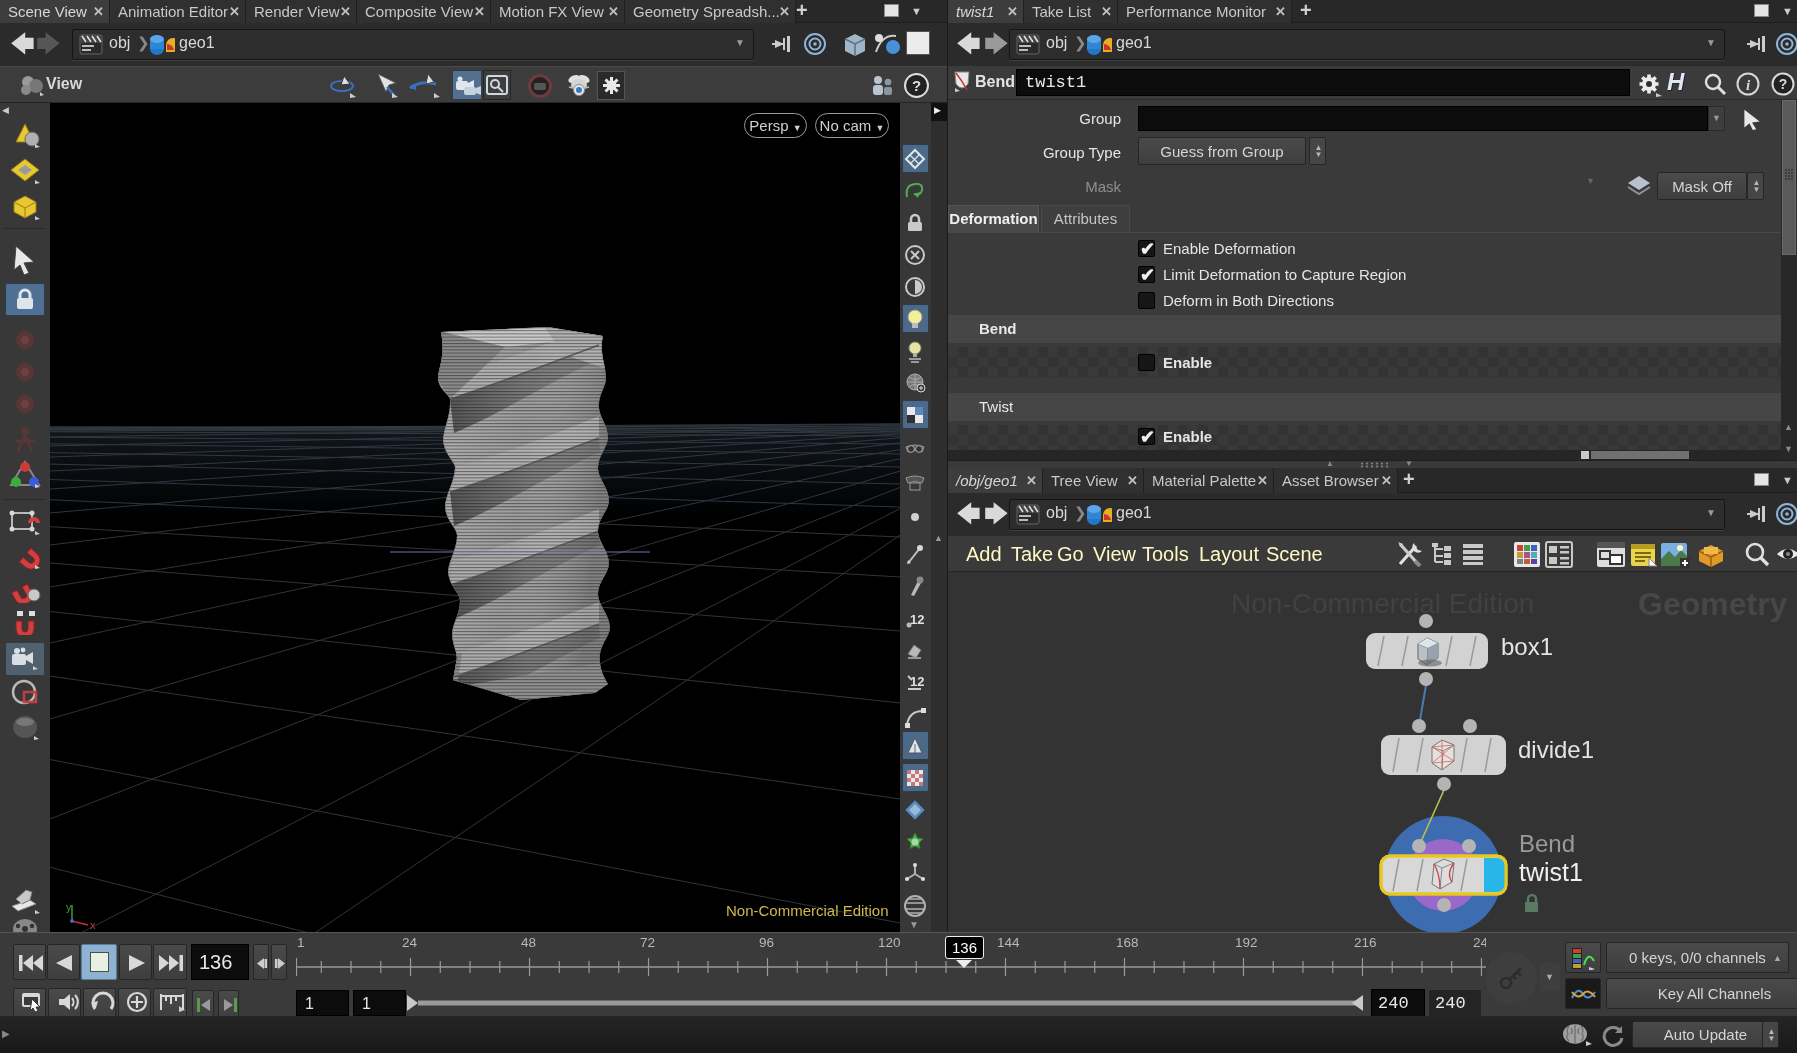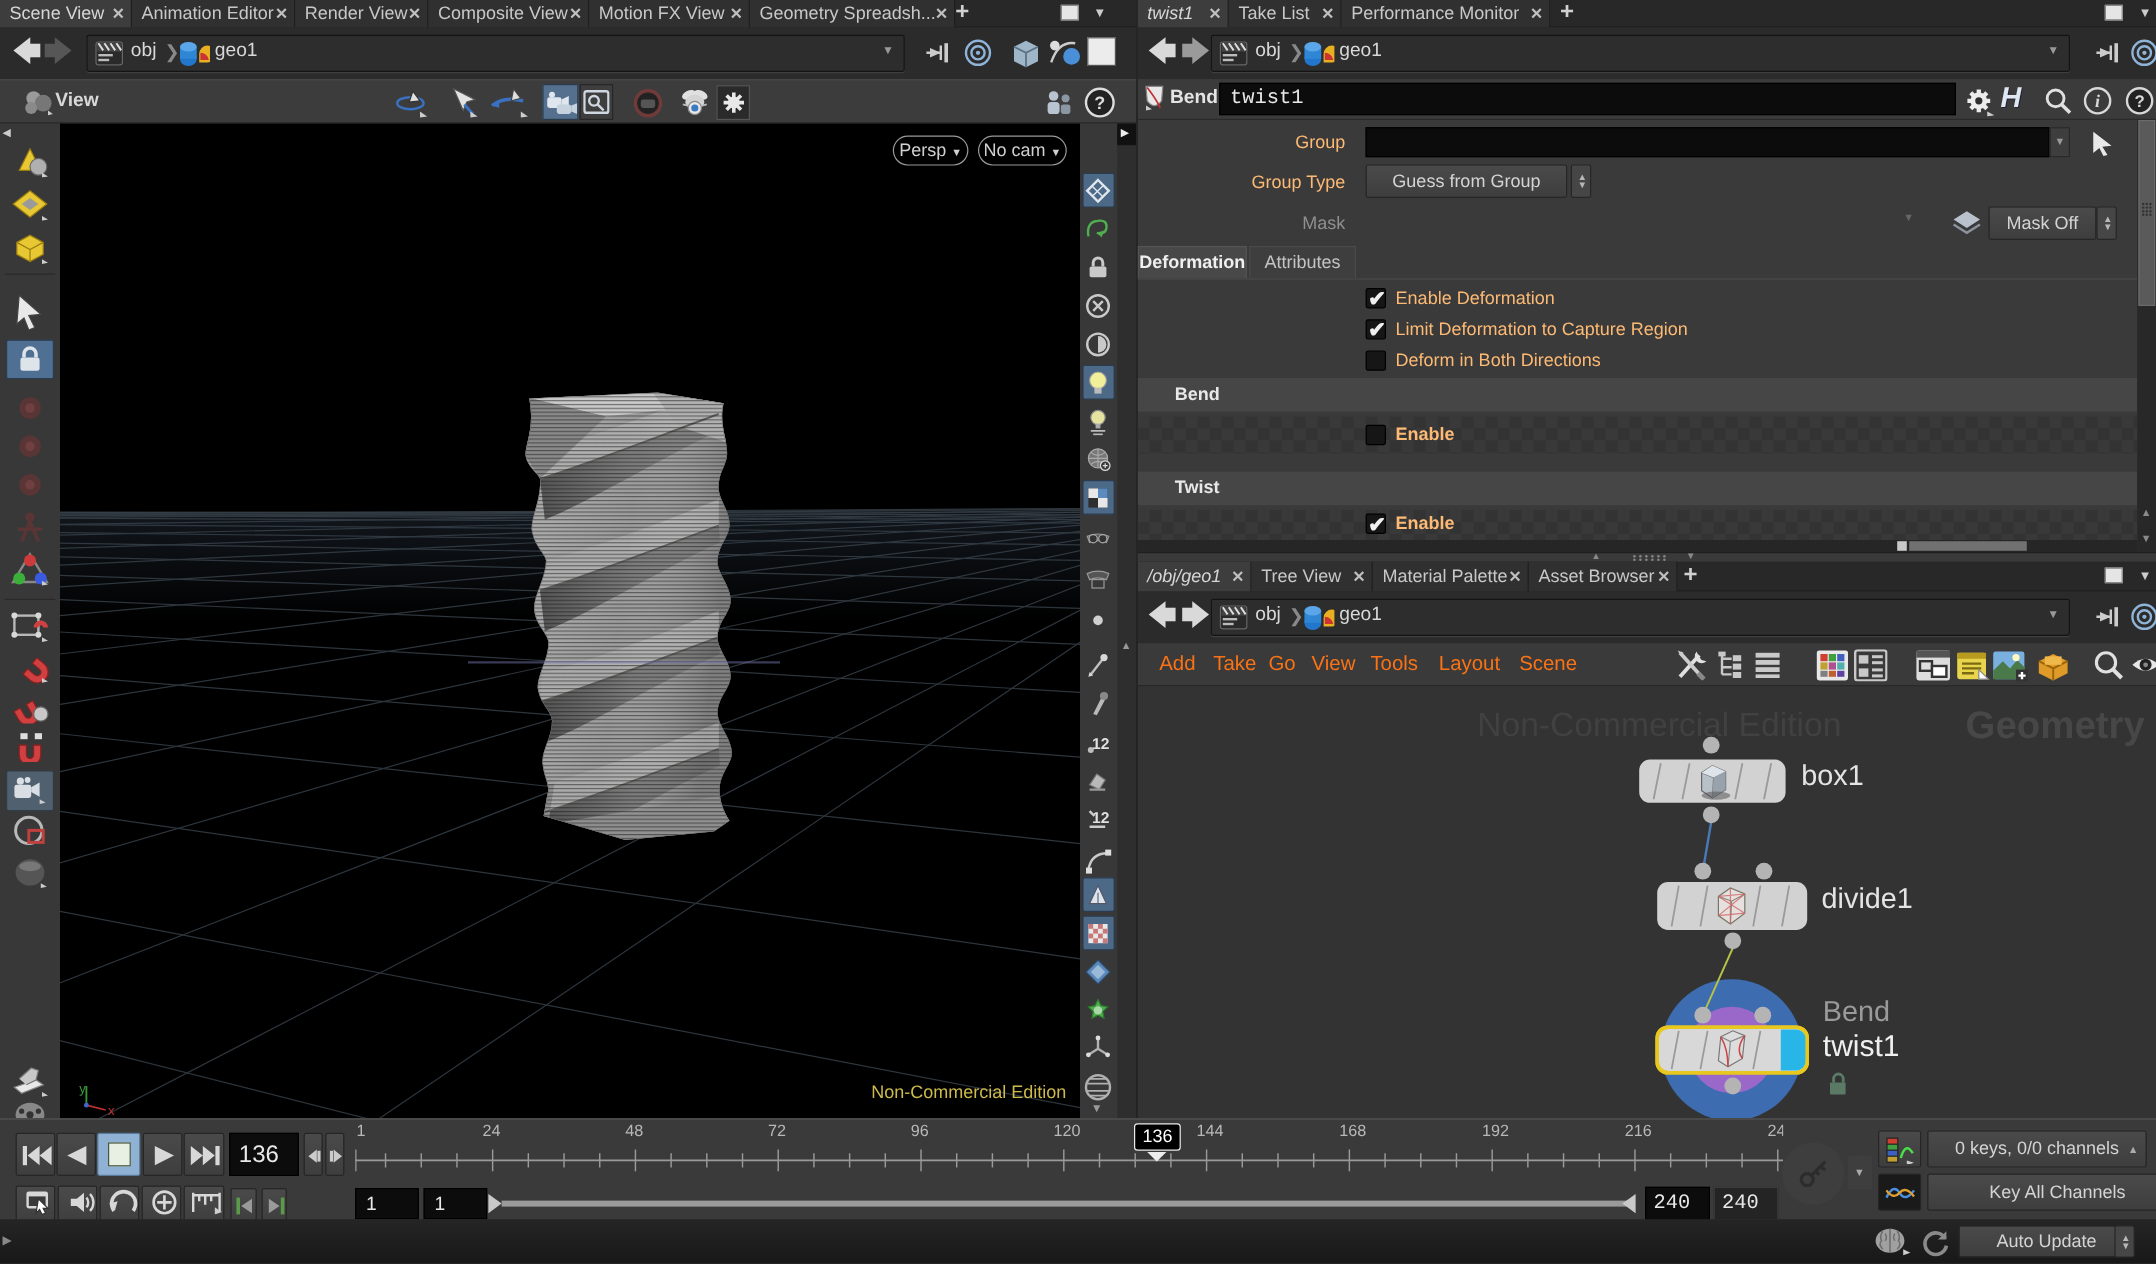--- a/index.html
+++ b/index.html
@@ -14,23 +14,23 @@
 .panearr{position:absolute;top:5px;color:#ccc;font-size:11px}
 .pathbar{position:absolute;height:43px;background:#2b2b2b;width:100%}
 .nav{position:absolute;top:8px;font-size:24px;line-height:26px}
 .crumbbox{position:absolute;top:6px;height:31px;background:#2d2d2d;border:1px solid #141414;border-radius:2px;box-shadow:0 1px 0 #3f3f3f}
 .crumb{color:#d8d8d8;font-size:16px}
 .field{position:absolute;background:#0c0c0c;border:1px solid #000;color:#e8e8e8}
 .btn{position:absolute;background:linear-gradient(#4a4a4a,#3e3e3e);border:1px solid #262626;border-radius:2px;color:#d4d4d4;text-align:center}
 .spin{position:absolute;width:15px;color:#b8b8b8;font-size:8px;line-height:7px;text-align:center}
 .chk{position:absolute;width:17px;height:17px;background:#161616;border:1px solid #000;border-radius:2px}
 .chk.on:after{content:"✔";position:absolute;left:1px;top:-3px;color:#f0f0f0;font-size:18px;font-weight:bold}
-.lbl{position:absolute;color:#fdba74;font-size:15px}
+.lbl{position:absolute;color:#e5e5e5;font-size:15px}
 .pat{background:repeating-conic-gradient(#333333 0% 25%,#393939 0% 50%) 0 0/20px 20px}
-.menu{color:#f97316;font-size:17px;position:absolute;top:7px}
+.menu{color:#fef9c3;font-size:20px;position:absolute;top:7px}
 svg{position:absolute;display:block}
 </style></head>
 <body>
 
 <div class="abs" id="leftpane" style="left:0;top:0;width:947px;height:932px;overflow:hidden">
   <div class="tabbar" style="top:0;left:0">
     <div class="tab on" style="left:0;width:110px">Scene View<span class="x">✕</span></div>
     <div class="tab" style="left:110px;width:136px">Animation Editor<span class="x">✕</span></div>
     <div class="tab" style="left:246px;width:111px">Render View<span class="x">✕</span></div>
     <div class="tab" style="left:357px;width:134px">Composite View<span class="x">✕</span></div>
@@ -597,21 +597,21 @@
     <div class="lbl" style="left:215px;top:266px">Limit Deformation to Capture Region</div>
   <div class="chk" style="left:190px;top:292px"></div>
     <div class="lbl" style="left:215px;top:292px">Deform in Both Directions</div>
   <div class="abs" style="left:0;top:315px;width:833px;height:28px;background:#464646">
       <span class="abs" style="left:31px;top:5px;font-weight:bold;color:#e8e8e8">Bend</span>
     </div>
   <div class="abs pat" style="left:0;top:347px;width:833px;height:31px"></div>
   <div class="chk" style="left:190px;top:354px"></div>
     <div class="lbl" style="left:215px;top:354px;font-weight:bold">Enable</div>
   <div class="abs" style="left:0;top:393px;width:833px;height:28px;background:#464646">
-      <span class="abs" style="left:31px;top:5px;font-weight:bold;color:#e8e8e8">Twist</span>
+      <span class="abs" style="left:31px;top:5px;font-weight:normal;color:#e8e8e8">Twist</span>
     </div>
   <div class="abs pat" style="left:0;top:425px;width:833px;height:25px"></div>
   <div class="chk on" style="left:190px;top:428px"></div>
     <div class="lbl" style="left:215px;top:428px;font-weight:bold">Enable</div>
   <div class="field" style="left:189px;top:452px;width:96px;height:8px"></div>
   <div class="abs" style="left:0;top:450px;width:833px;height:10px;background:#262626"></div>
   <div class="abs" style="left:633px;top:451px;width:8px;height:8px;background:#c8c8c8"></div>
   <div class="abs" style="left:643px;top:451px;width:98px;height:8px;background:#717171"></div>
   <div class="abs" style="left:0;top:460px;width:850px;height:8px;background:#3a3a3a;border-top:1px solid #1f1f1f">
     <span class="abs" style="left:378px;top:-2px;color:#8a8a8a;font-size:8px">▲</span>

